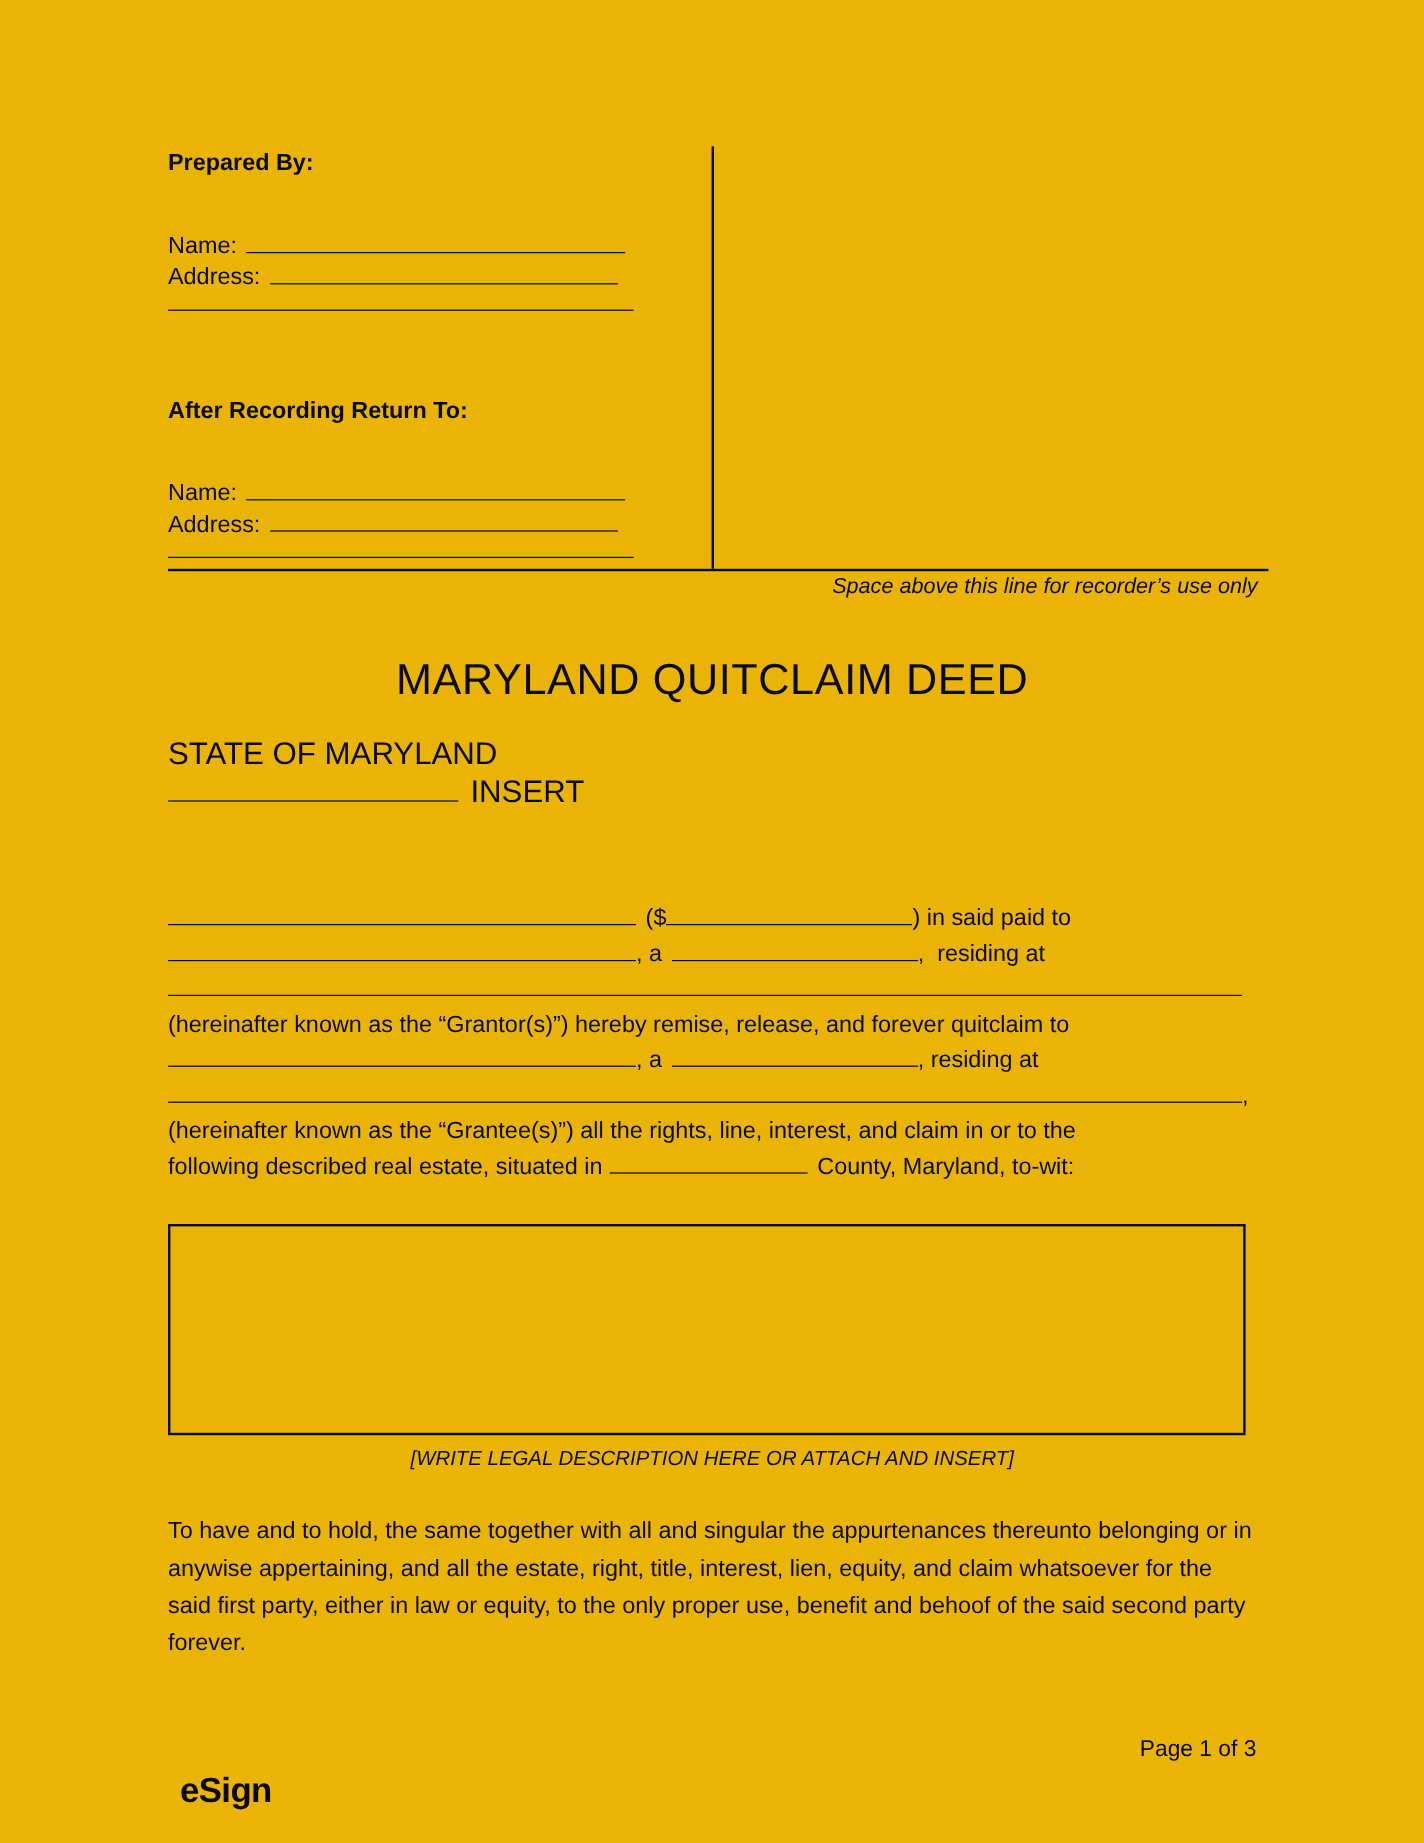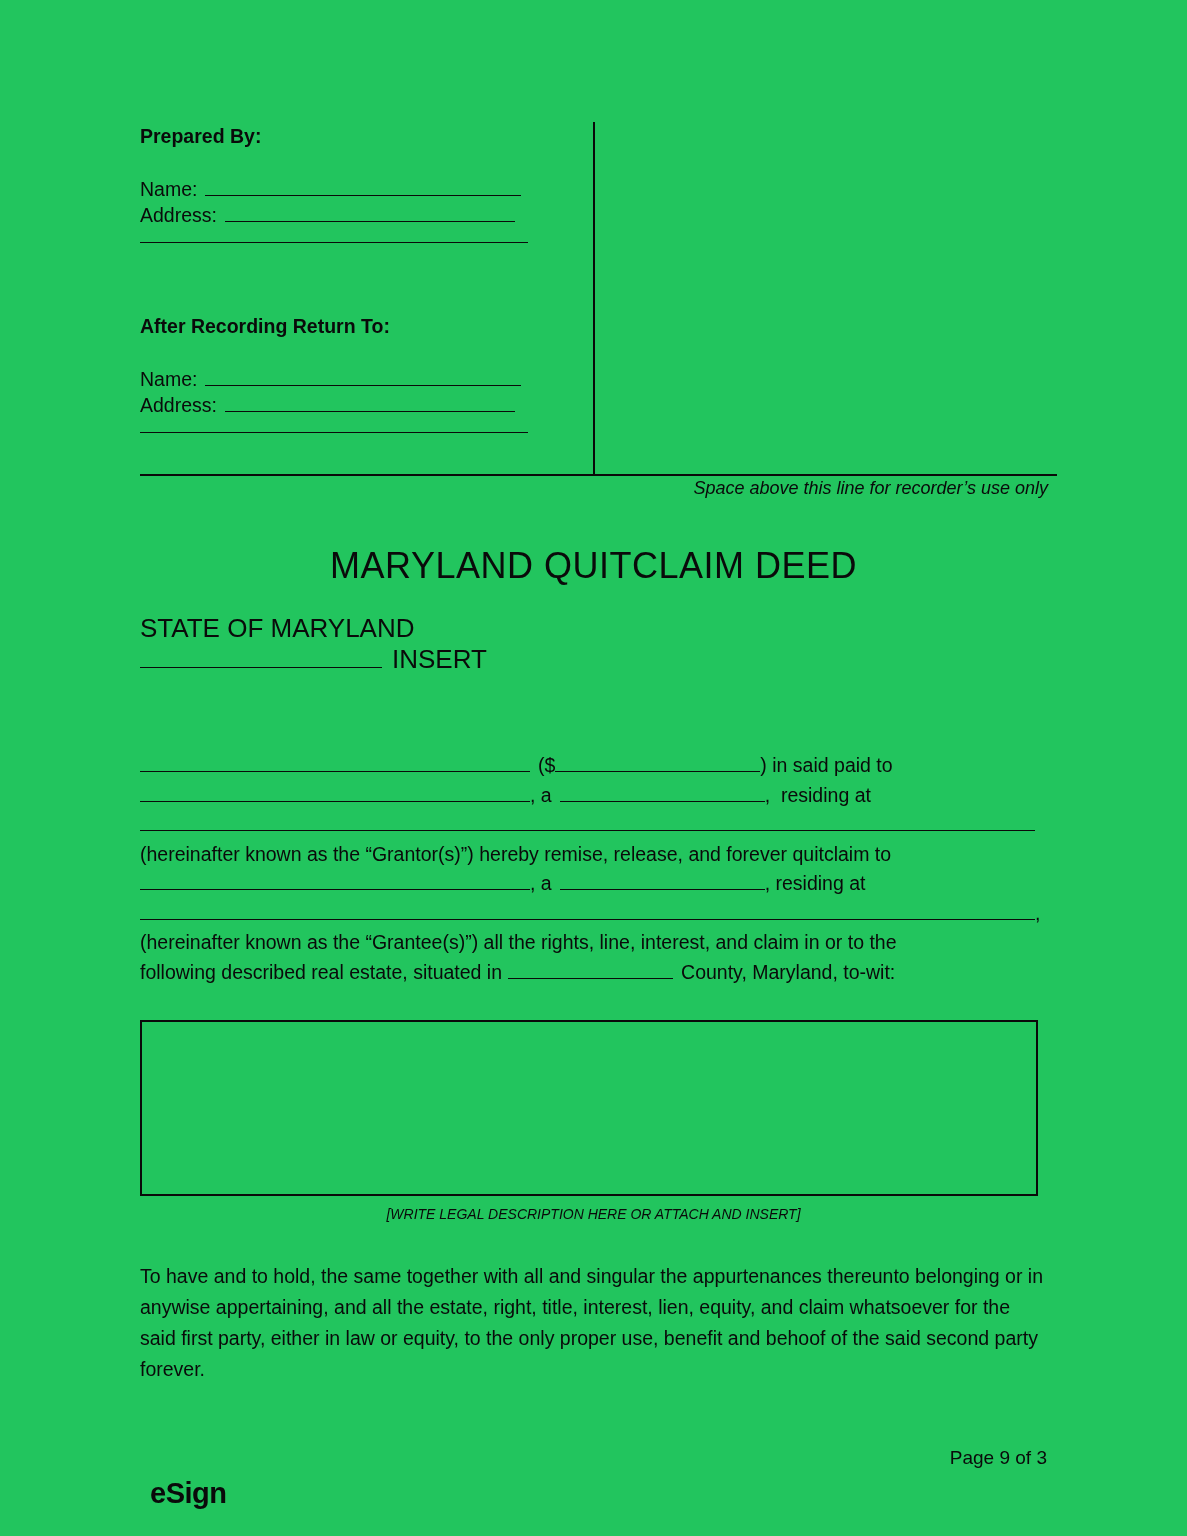--- a/index.html
+++ b/index.html
@@ -1,30 +1,30 @@
 <!DOCTYPE html>
 <html><head>
 <meta charset="utf-8">
 <style>
   html,body{margin:0;padding:0;background:#e8e8e8;}
   .page{
     position:relative;
     width:1187px;height:1536px;
-    background:#22c55e;
+    background:#eab308;
     font-family:"Liberation Sans", sans-serif;
     color:#0a0a0a;
     margin:0 auto;
     overflow:hidden;
   }
   
   .header-left{position:absolute;left:140px;top:124px;width:456px;}
   .sec-heading{font-size:19.5px;font-weight:700;line-height:24px;}
   .sec-heading.second{margin-top:71px;}
   .frow{font-size:19.5px;line-height:26px;white-space:pre;}
-  .frow.first{margin-top:28px;}
+  .frow.first{margin-top:44px;}
   .blank{display:inline-block;border-bottom:1.7px solid #0a0a0a;height:18px;vertical-align:baseline;}
   .bare{height:14px;border-bottom:1.7px solid #0a0a0a;}
   .w316{width:316px;margin-left:8px;}
   .w290{width:290px;margin-left:8px;}
   .w388{width:388px;}
   .vrule{position:absolute;left:593px;top:122px;width:1.5px;height:352px;background:#0a0a0a;}
   .hrule{position:absolute;left:140px;top:474px;width:917px;height:2px;background:#0a0a0a;}
   .recorder-note{position:absolute;right:139px;top:478px;font-size:18px;font-style:italic;}
   
   .doc-title{position:absolute;left:0;top:545px;width:100%;text-align:center;
@@ -38,21 +38,21 @@
   .p1{position:absolute;left:140px;top:751px;width:920px;}
   .docline{font-size:19.5px;line-height:29.5px;white-space:pre;}
   .w390{width:390px;}
   .w205{width:205px;}
   .w895{width:895px;}
   .w165{width:165px;margin-left:6px;}
   .ml8{margin-left:8px;}
   
   .legal-box{position:absolute;left:140px;top:1020px;width:894px;height:172px;border:2px solid #0a0a0a;}
   .legal-note{position:absolute;left:0;top:1206px;width:100%;text-align:center;
-    font-size:14px;font-style:italic;}
+    font-size:17px;font-style:italic;}
   
   .p2{position:absolute;left:140px;top:1261px;width:910px;font-size:19.5px;line-height:31px;}
   
   .footer-brand{position:absolute;left:150px;top:1437px;font-size:29px;font-weight:700;letter-spacing:-0.5px;margin-top:40px;}
   .footer-page{position:absolute;right:140px;top:1447px;font-size:19px;}
 </style>
 </head>
 <body>
 
 <div class="page">
@@ -90,15 +90,15 @@
     <div class="docline">(hereinafter known as the “Grantee(s)”) all the rights, line, interest, and claim in or to the</div>
     <div class="docline"><span>following described real estate, situated in</span><span class="blank w165"></span><span class="ml8">County, Maryland, to-wit:</span></div>
   </div>
 
   <div class="legal-box"></div>
   <div class="legal-note">[WRITE LEGAL DESCRIPTION HERE OR ATTACH AND INSERT]</div>
 
   <div class="p2">To have and to hold, the same together with all and singular the appurtenances thereunto belonging or in anywise appertaining, and all the estate, right, title, interest, lien, equity, and claim whatsoever for the said first party, either in law or equity, to the only proper use, benefit and behoof of the said second party forever.</div>
 
   <div class="footer-brand">eSign</div>
-  <div class="footer-page">Page 9 of 3</div>
+  <div class="footer-page">Page 1 of 3</div>
 
 </div>
 
 </body></html>

